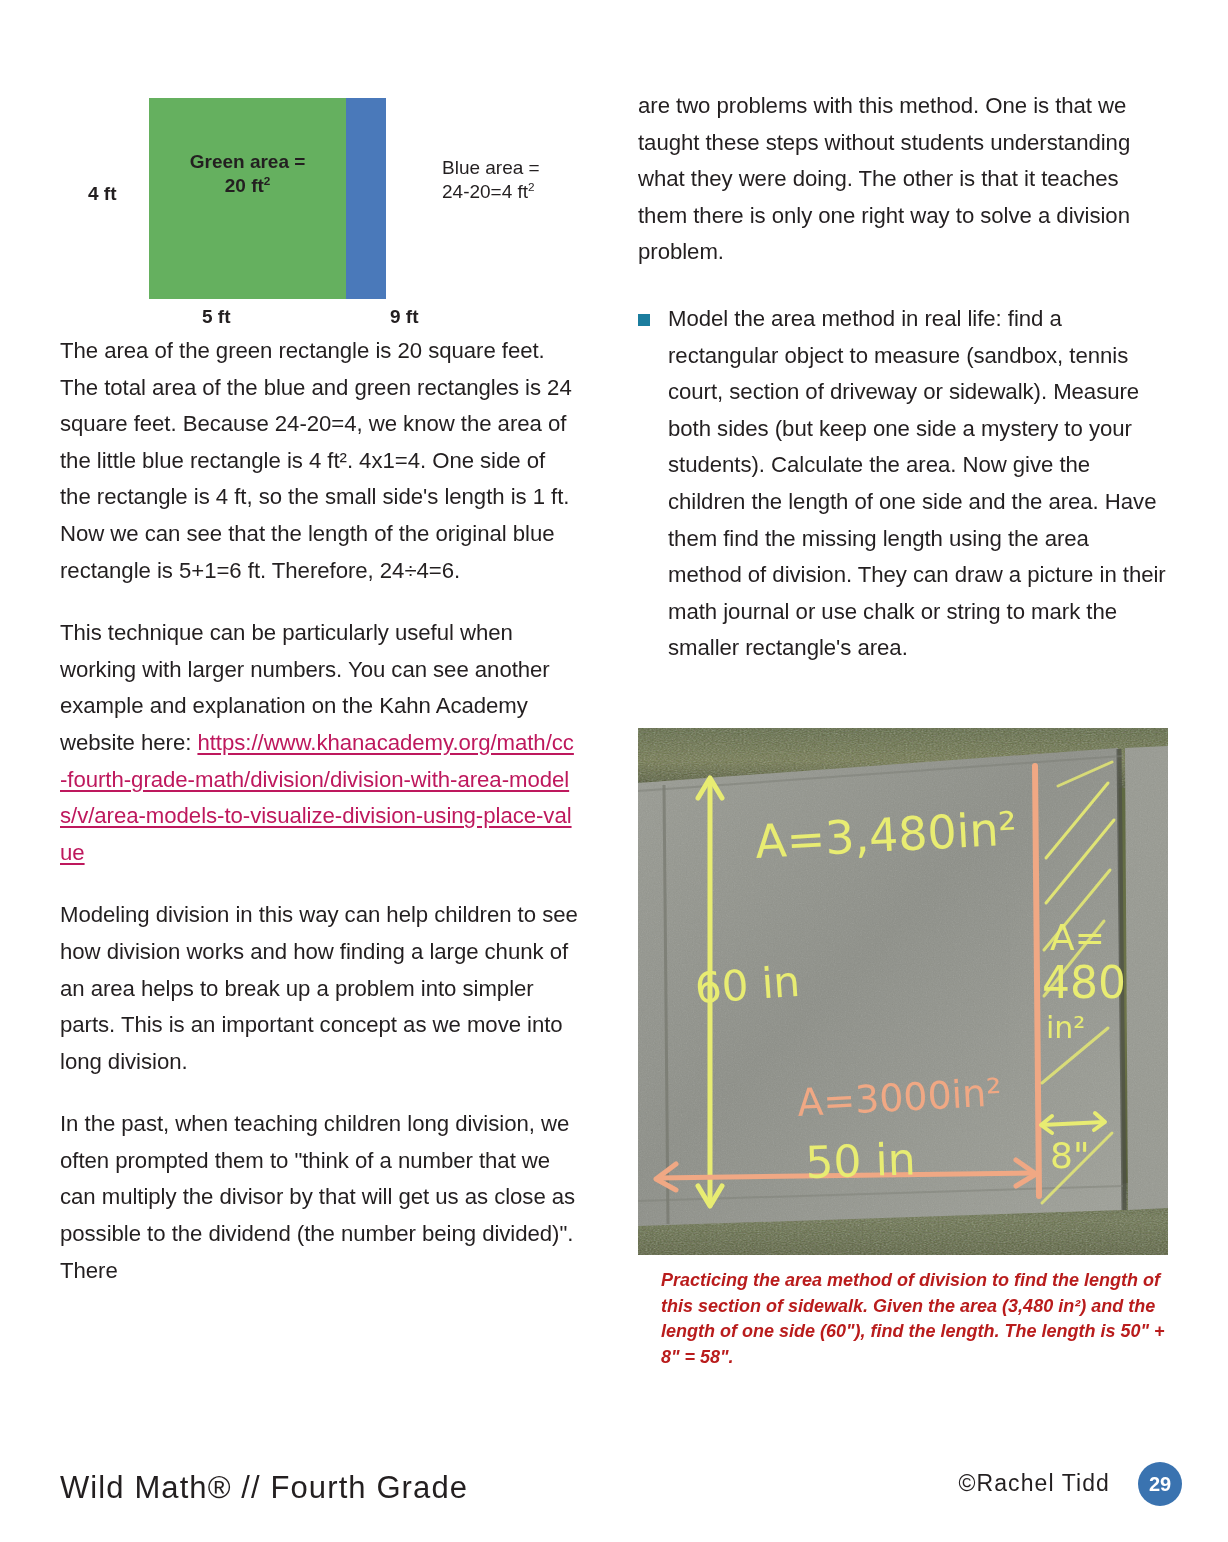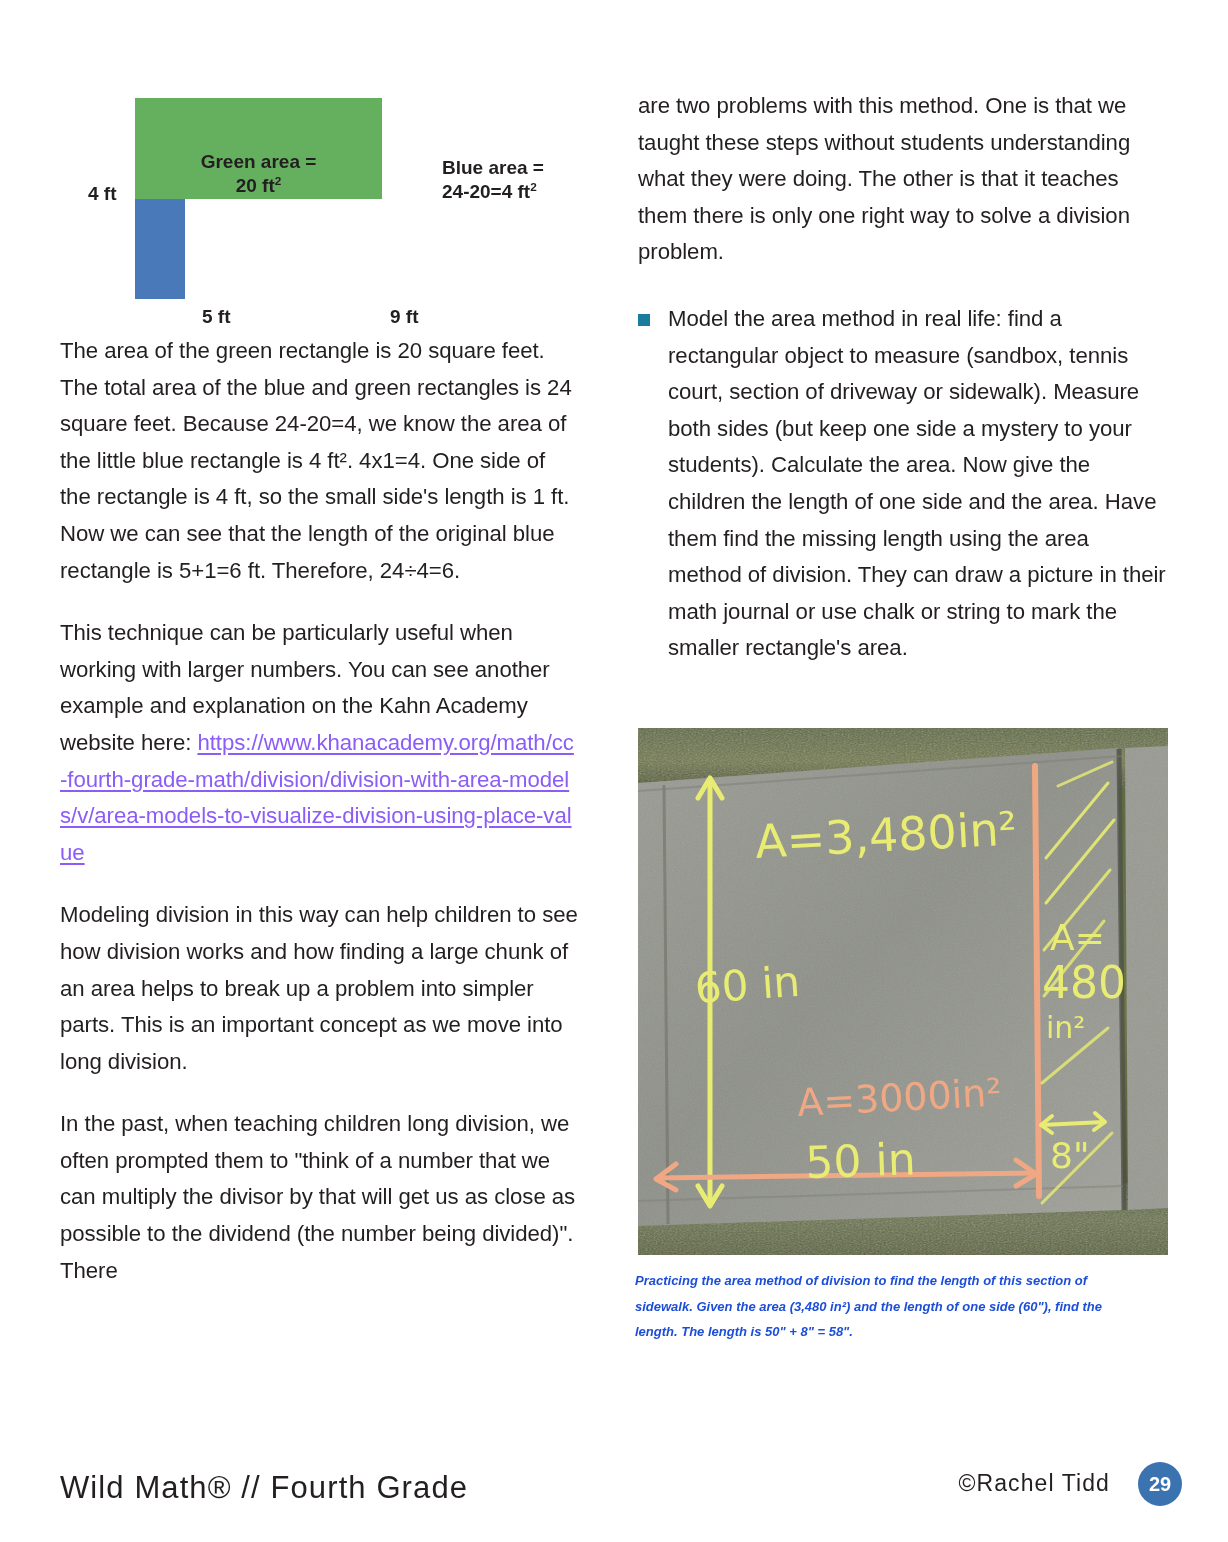--- a/index.html
+++ b/index.html
@@ -35,26 +35,25 @@
   }
 
   
   .diagram {
     position: relative;
     width: 520px;
     height: 245px;
   }
   .rect-wrap {
     position: absolute;
-    left: 75px;
+    left: 89px;
     top: 10px;
     width: 237px;
     height: 201px;
     display: flex;
-    flex-direction: column;
   }
   .rect-green {
     width: 247px;
     height: 100%;
     background: #65b05f;
     position: relative;
   }
   .rect-blue {
     width: 50px;
     height: 100%;
@@ -77,21 +76,21 @@
     top: 95px;
     font-size: 19px;
     font-weight: 700;
   }
   .label-blue-area {
     position: absolute;
     left: 382px;
     top: 68px;
     width: 150px;
     font-size: 19px;
-    font-weight: 700;
+    font-weight: 400;
     line-height: 1.28;
   }
   .label-5ft {
     position: absolute;
     left: 142px;
     top: 218px;
     font-size: 19px;
     font-weight: 700;
   }
   .label-1ft {
@@ -108,21 +107,21 @@
     font-size: 22.2px;
     line-height: 36.6px;
     margin: 0 0 26px 0;
     color: #231f20;
     letter-spacing: -0.05px;
   }
   p.body:last-child { margin-bottom: 8px; }
   .link {
     text-decoration: underline;
     text-underline-offset: 3px;
-    color: #8b5cf6;
+    color: #be185d;
     word-break: break-all;
   }
 
   
   .bullet-item {
     position: relative;
     padding-left: 30px;
     font-size: 22.2px;
     line-height: 36.6px;
     margin-top: 30px;
@@ -146,28 +145,28 @@
     width: 530px;
     height: 527px;
     overflow: hidden;
     background: #8d8f87;
   }
   .photo svg { display: block; }
 
   
   .caption {
     position: absolute;
-    left: 635px;
+    left: 661px;
     top: 1268px;
     width: 512px;
-    font-size: 13px;
+    font-size: 18px;
     line-height: 25.5px;
     font-style: italic;
     font-weight: 600;
-    color: #1d4ed8;
+    color: #b91c1c;
   }
 
   
   .footer-left {
     position: absolute;
     left: 60px;
     top: 1470px;
     font-size: 31px;
     letter-spacing: 1.1px;
     color: #231f20;

